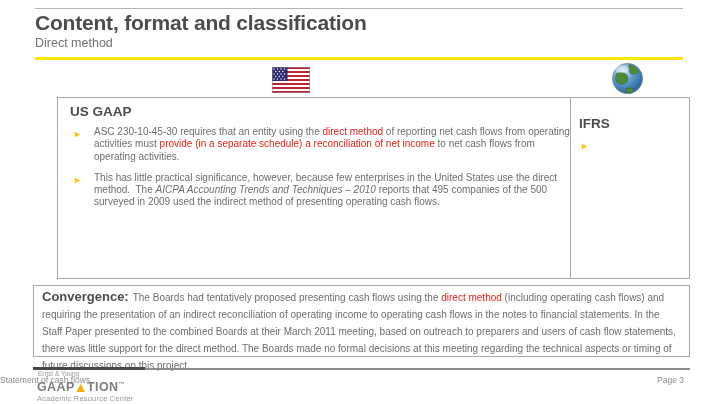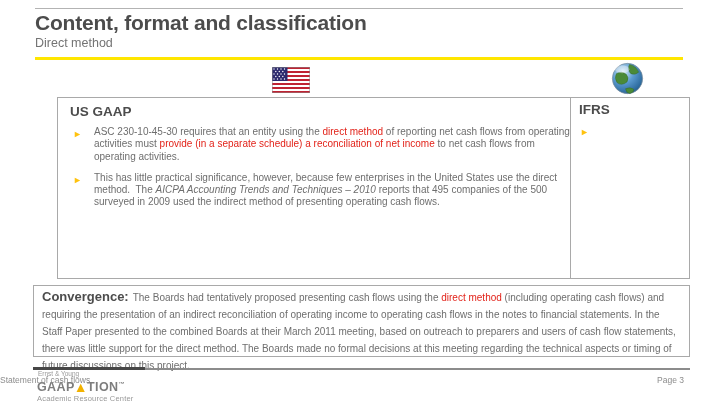--- a/index.html
+++ b/index.html
@@ -15,21 +15,21 @@
     color:#4c4c4c; letter-spacing:-0.2px;
   }
   .page-subtitle { position:absolute; left:35px; top:36px; font-size:12.5px; color:#737373; }
   .yellow-rule { position:absolute; left:35px; top:57px; width:648px; height:3px; background:#ffe600; }
 
   .flag-wrap { position:absolute; left:272px; top:67px; width:38px; height:26px; }
   .globe-wrap { position:absolute; left:611px; top:62px; width:33px; height:33px; }
 
   .panel { position:absolute; border:1px solid #a9a9a9; background:#fff; }
   .panel-usgaap { left:33px; top:97px; width:533px; height:182px; padding:6px 10px 4px 12px;margin-left:24px; }
-  .panel-ifrs   { left:570px; top:97px; width:120px; height:182px; padding:4px 5px 4px 8px; }
+  .panel-ifrs   { left:570px; top:97px; width:120px; height:182px; padding:18px 5px 4px 8px; }
   .panel-title { font-size:13.5px; font-weight:bold; color:#4c4c4c; margin-bottom:7px; }
 
   .bullet { display:flex; margin-bottom:9px; }
   .bullet-marker {
     flex:0 0 24px; color:#ffc20e; font-size:9px; line-height:16px;
     padding-left:3px;
   }
   .panel-ifrs .bullet-marker { flex:0 0 19px; padding-left:1px; }
   .bullet-text { flex:1; font-size:10px; line-height:1.23; color:#6e6e6e; max-width:492px; }
   .seg-red { color:#e2231a; }

